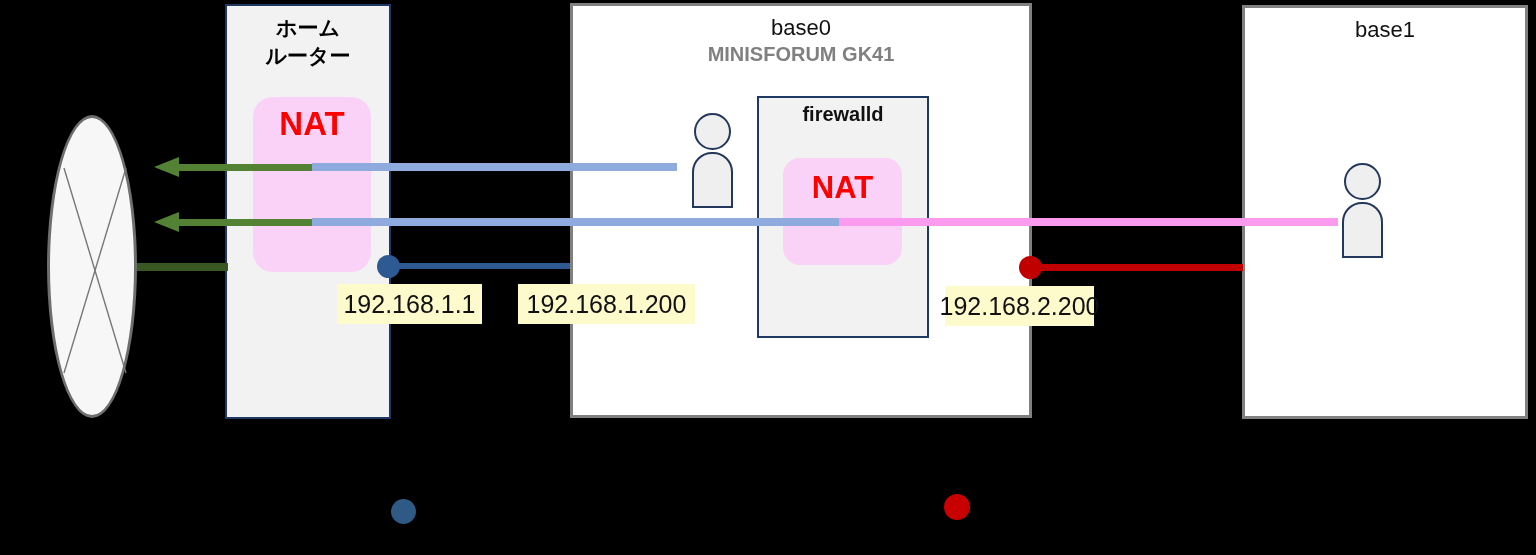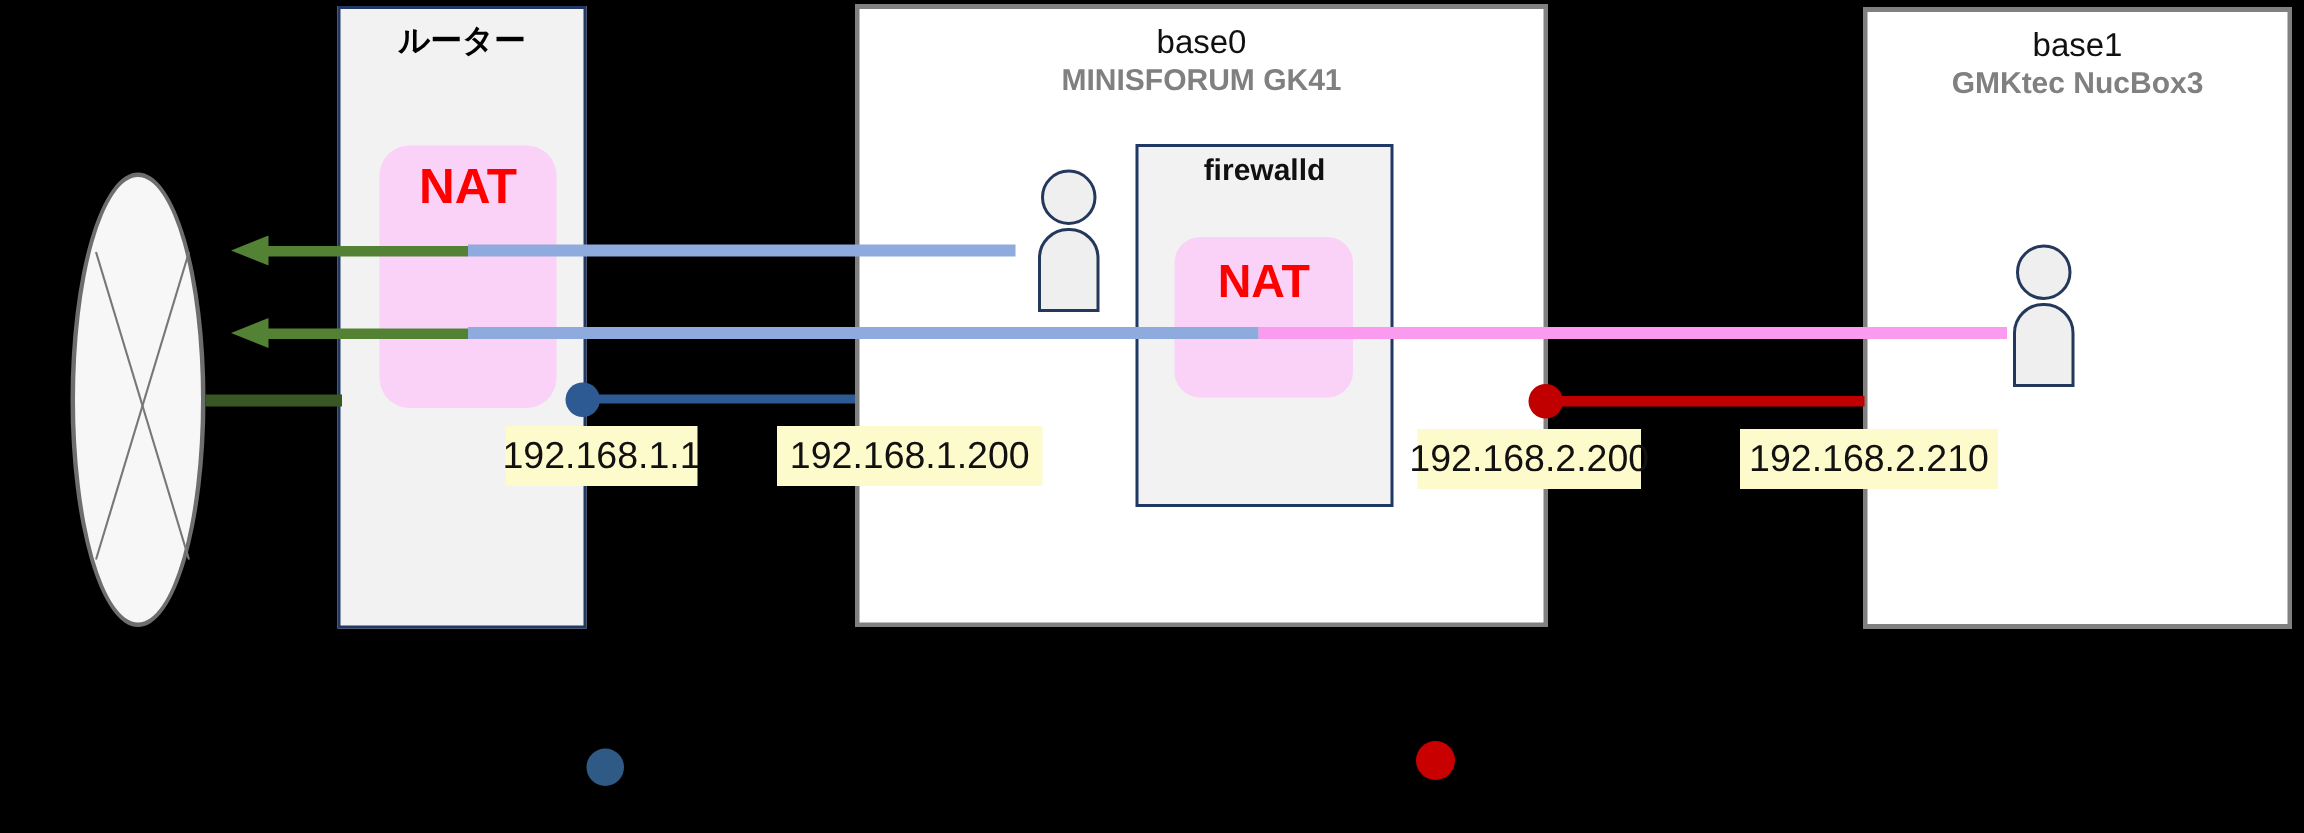--- a/index.html
+++ b/index.html
@@ -40,20 +40,21 @@
 
   <div class="abs ellipse" style="left:47px;top:115px;width:90px;height:303px;z-index:5;">
     <svg width="90" height="303" viewBox="0 0 90 303">
       <line x1="14" y1="50" x2="76" y2="255" stroke="#777" stroke-width="1.4"></line>
       <line x1="76" y1="50" x2="14" y2="255" stroke="#777" stroke-width="1.4"></line>
     </svg>
   </div>
 
   <div class="abs navy-box" style="left:225px;top:4px;width:166px;height:415px;z-index:4;">
     <div class="jp-title">
+      <div>ホーム</div>
       <div>ルーター</div>
     </div>
   </div>
 
   <div class="abs nat-box" style="left:253px;top:97px;width:118px;height:175px;padding-top:8px;z-index:6;">
     <span class="nat-text">NAT</span>
   </div>
 
   <div class="abs host-box" style="left:570px;top:3px;width:462px;height:415px;z-index:4;">
     <div class="hostname">base0</div>
@@ -63,21 +64,20 @@
   <div class="abs navy-box" style="left:757px;top:96px;width:172px;height:242px;z-index:6;">
     <div class="fw-title">firewalld</div>
   </div>
 
   <div class="abs nat-box" style="left:783px;top:158px;width:119px;height:107px;padding-top:12px;border-radius:17px;z-index:7;">
     <span class="nat-text" style="font-size:31px;">NAT</span>
   </div>
 
   <div class="abs host-box" style="left:1242px;top:5px;width:286px;height:414px;z-index:4;">
     <div class="hostname">base1</div>
-    <div class="model">GMKtec NucBox3</div>
   </div>
 
   <div>
     <div class="person-head" style="left:694px;top:113px;width:37px;height:37px;z-index:8;"></div>
     <div class="person-body" style="left:692px;top:152px;width:41px;height:56px;z-index:8;"></div>
   </div>
 
   <div>
     <div class="person-head" style="left:1344px;top:163px;width:37px;height:37px;z-index:8;"></div>
     <div class="person-body" style="left:1342px;top:202px;width:41px;height:56px;z-index:8;"></div>
@@ -93,21 +93,20 @@
   <div class="arrowhead-left" style="left:154px;top:212px;z-index:21;"></div>
 
   <div class="hline" style="left:137px;top:263px;width:91px;height:8px;background:#385723;z-index:20;"></div>
 
   <div class="hline" style="left:388px;top:263px;width:182px;height:6px;background:#2E5A94;z-index:22;"></div>
   <div class="dot" style="left:377px;top:255px;width:23px;height:23px;background:#2E5A94;z-index:23;"></div>
 
   <div class="hline" style="left:1030px;top:264px;width:213px;height:7px;background:#C00000;z-index:22;"></div>
   <div class="dot" style="left:1019px;top:256px;width:23px;height:23px;background:#C00000;z-index:23;"></div>
 
-  <div class="ip-label" style="left:337px;top:284px;width:128px;height:40px;">192.168.1.1</div>
+  <div class="ip-label" style="left:337px;top:284px;width:145px;height:40px;">192.168.1.1</div>
   <div class="ip-label" style="left:518px;top:284px;width:177px;height:40px;">192.168.1.200</div>
   <div class="ip-label" style="left:945px;top:286px;width:149px;height:40px;">192.168.2.200</div>
-  <div class="ip-label" style="left:1160px;top:286px;width:172px;height:40px;">192.168.2.210</div>
 
   <div class="dot" style="left:391px;top:499px;width:25px;height:25px;background:#2E5A85;z-index:10;"></div>
   <div class="dot" style="left:944px;top:494px;width:26px;height:26px;background:#C90000;z-index:10;"></div>
 
 </div>
 
 </body></html>

